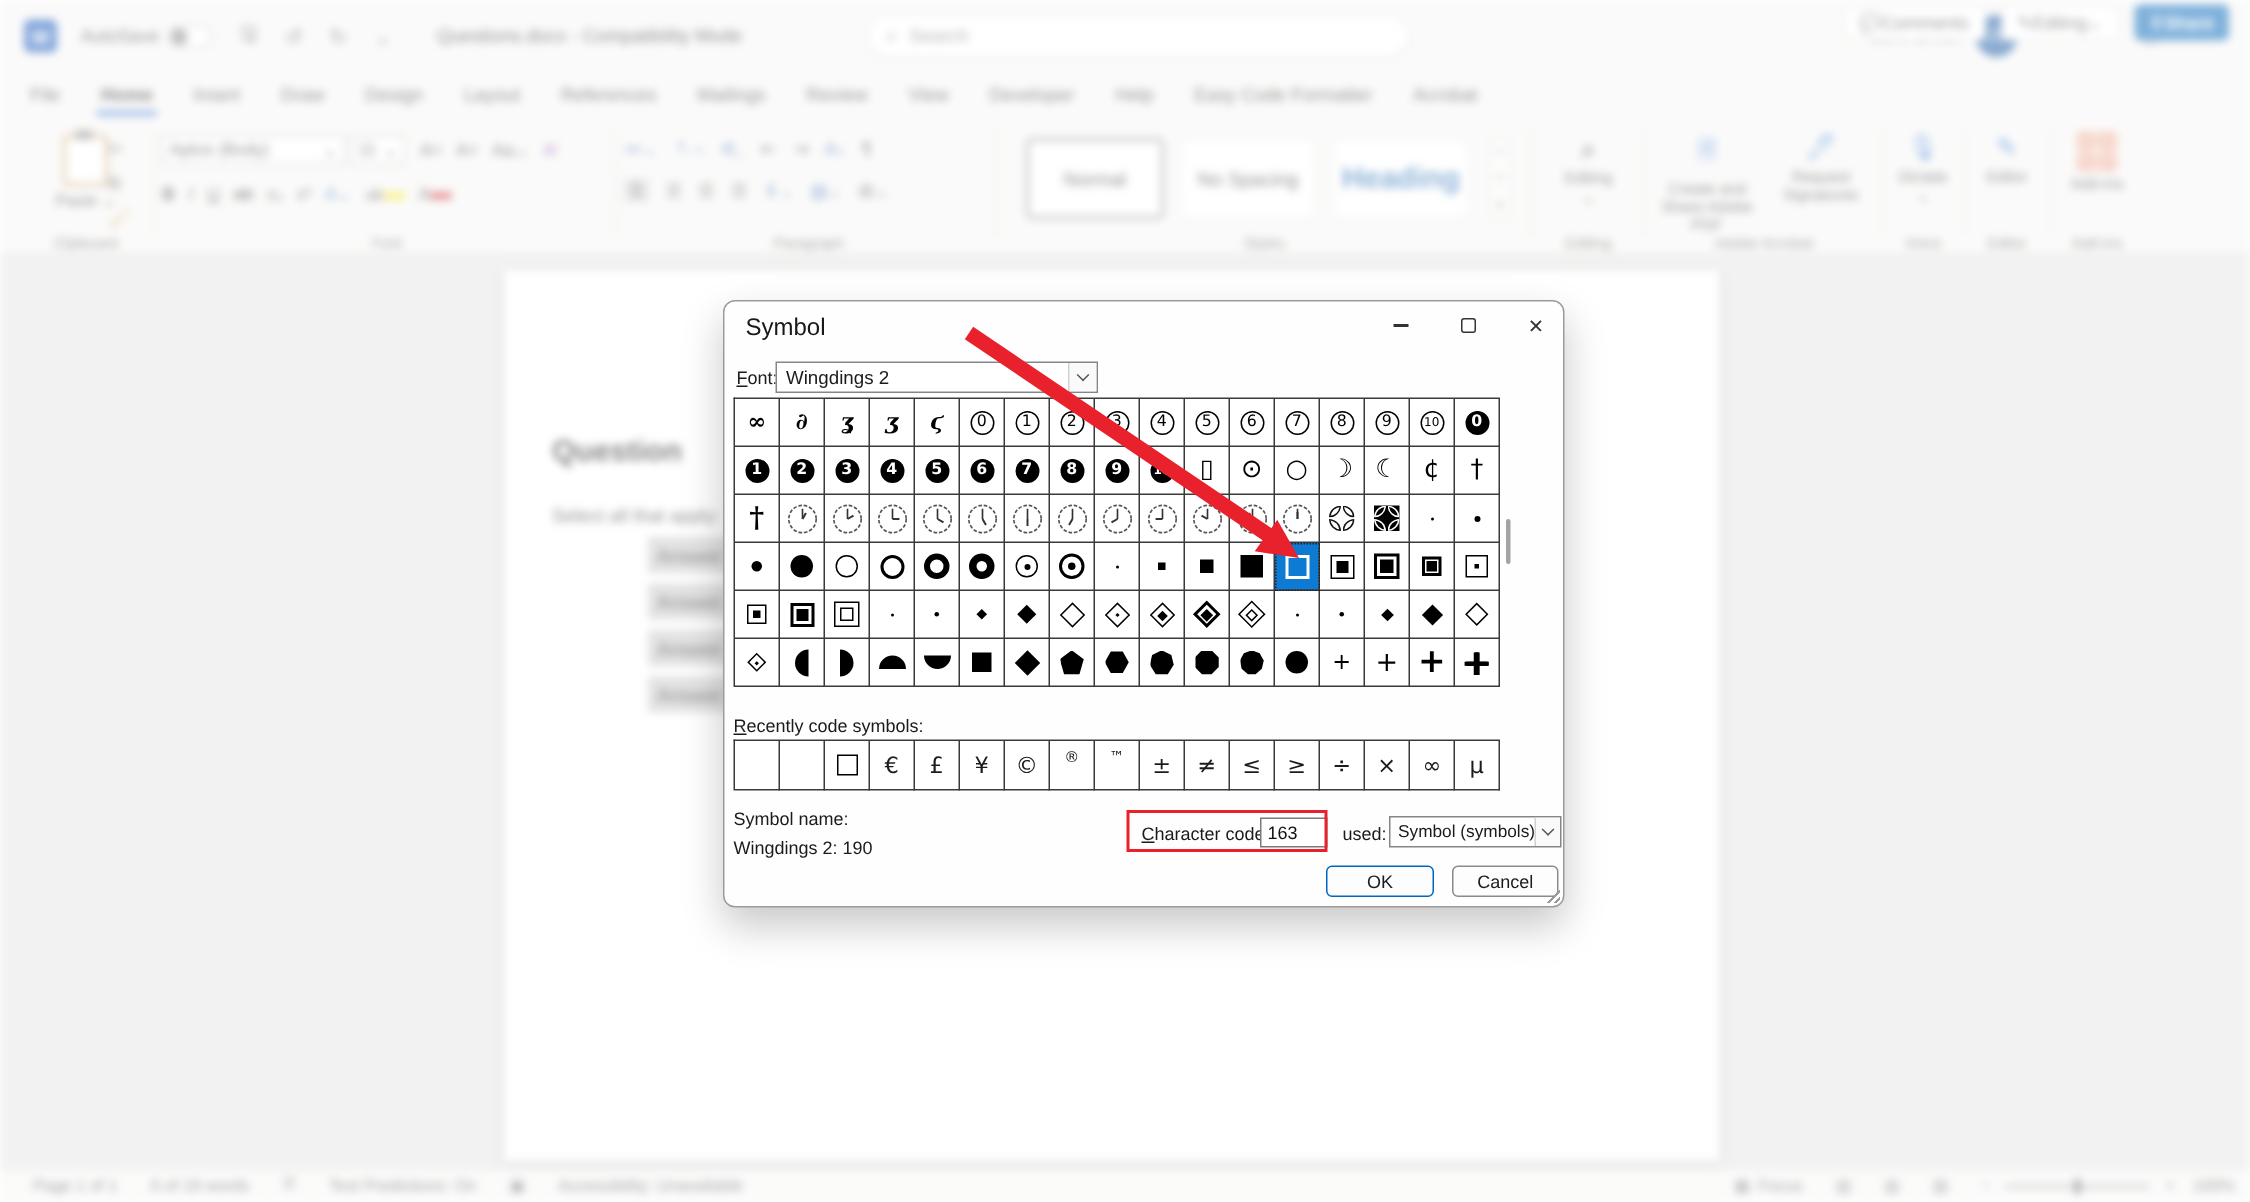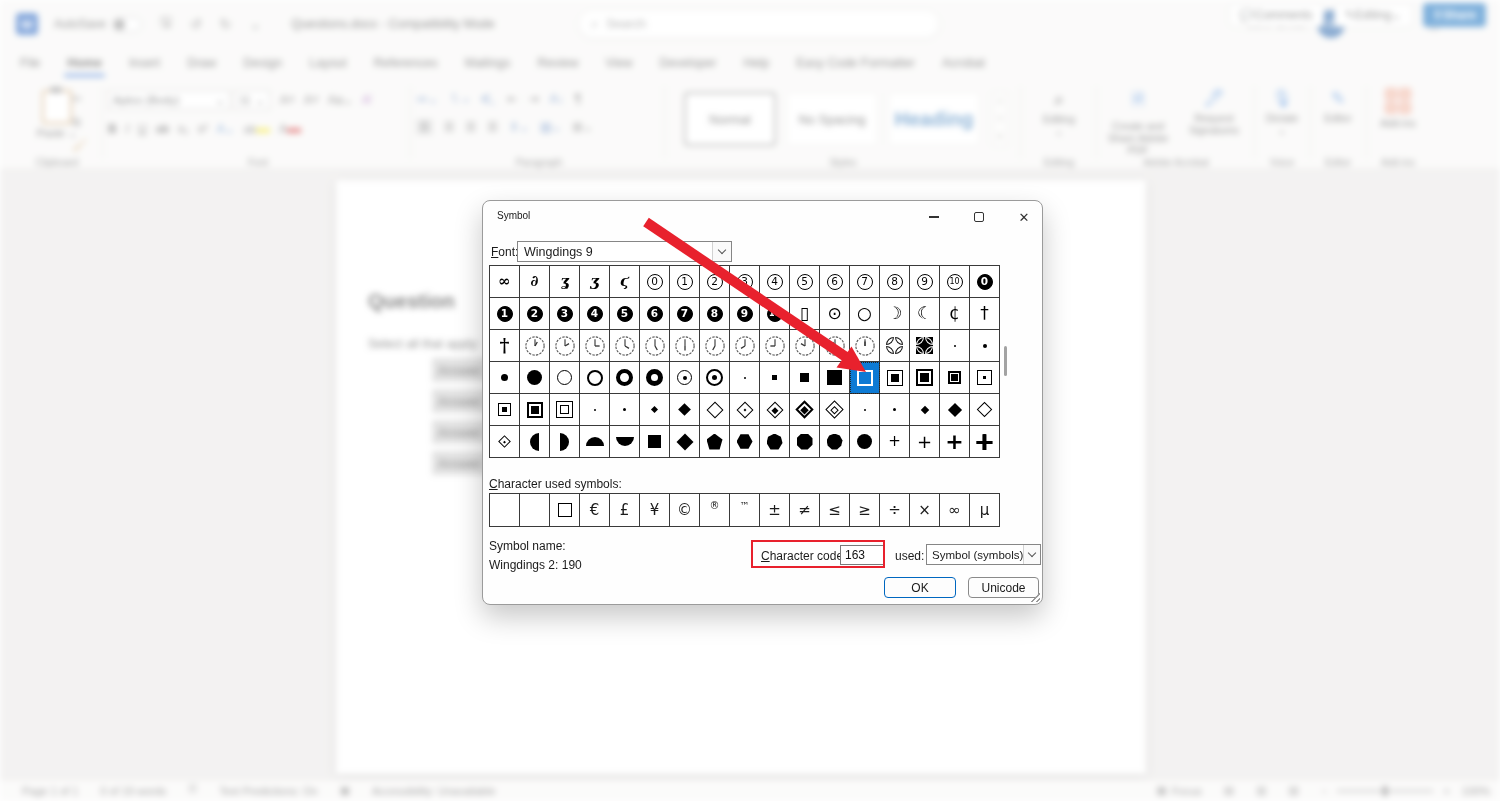--- a/index.html
+++ b/index.html
@@ -63,21 +63,21 @@
 .answer{width:172px;height:24px;background:#c9c9c9;margin-bottom:7px;font-size:13px;color:#2a2a2a;display:flex;align-items:center;padding-left:6px}
 
 #statusbar{position:absolute;left:0;bottom:0;right:0;height:22px;background:#f8f7f6;border-top:1px solid #dbd9d7;display:flex;align-items:center;font-size:11px;color:#555}
 .sb-item{margin-left:22px;white-space:nowrap}
 .sb-ic{margin-left:22px;color:#666;font-size:11px}
 .sb-right{position:absolute;right:10px;display:flex;align-items:center}
 .zslider{width:96px;height:2px;background:#9a9a9a;position:relative;margin:0 10px}
 .zthumb{position:absolute;left:46px;top:-4px;width:4px;height:10px;background:#666}
 
 #dialog{position:absolute;left:482px;top:200px;width:561px;height:405px;background:#fefefe;border:1px solid #9b9b9b;border-radius:8px;box-shadow:0 12px 28px rgba(0,0,0,.22);z-index:5;font-size:12px;color:#1b1b1b}
-.dlg-title{position:absolute;left:14px;top:9px;font-size:10px;color:#191919}
+.dlg-title{position:absolute;left:14px;top:9px;font-size:16px;color:#191919}
 .dlg-win{position:absolute;top:5px;width:30px;height:22px;display:flex;align-items:center;justify-content:center;color:#333}
 .dlg-min{left:436px}.dlg-max{left:481px}.dlg-close{left:526px;font-size:13px}
 .dlg-min i{display:block;width:10px;height:1.5px;background:#333}
 .dlg-max i{display:block;width:10px;height:10px;border:1.2px solid #333;border-radius:2px}
 .flabel{position:absolute;left:8px;top:44px}
 .acc{display:inline-block}
 .acc::first-letter{text-decoration:underline}
 .combo{border:1px solid #868686;background:#fff;display:flex;align-items:center;overflow:hidden}
 .fontcombo{position:absolute;left:34px;top:40px;width:215px;height:21px}
 .combo .val{flex:1;padding-left:6px;font-size:12.5px;white-space:nowrap}
@@ -366,21 +366,21 @@
   <span class="dlg-win dlg-min">
       <i></i>
     </span>
   <span class="dlg-win dlg-max">
       <i></i>
     </span>
   <span class="dlg-win dlg-close">✕</span>
 
   <span class="flabel acc">Font:</span>
   <div class="combo fontcombo">
-    <span class="val">Wingdings 9</span>
+    <span class="val">Wingdings 2</span>
     <span class="combo-arr">
         <span class="chev"></span>
       </span>
   </div>
 
   <div id="symgrid">
       <div class="cell">
         <span class="g sw">∞</span>
       </div>
       <div class="cell">
@@ -768,21 +768,21 @@
       </div>
       <div class="cell">
         <span class="g p3">+</span>
       </div>
       <div class="cell">
         <span class="g p4">+</span>
       </div>
     </div>
   <div class="vthumb"></div>
 
-  <span class="rlabel acc">Character used symbols:</span>
+  <span class="rlabel acc">Recently code symbols:</span>
   <div id="recent">
       <div class="cell"></div>
       <div class="cell"></div>
       <div class="cell">
         <span class="shape" style="width: 14px; height: 14px; border: 1.5px solid rgb(0, 0, 0);"></span>
       </div>
       <div class="cell">
         <span class="rg">€</span>
       </div>
       <div class="cell">
@@ -833,21 +833,21 @@
   <input class="ccinput" value="163" style="">
   <span class="fromlabel">used:</span>
   <div class="combo fromcombo">
     <span class="val">Symbol (symbols)</span>
     <span class="combo-arr">
         <span class="chev"></span>
       </span>
   </div>
 
   <div class="dbtn okbtn">OK</div>
-  <div class="dbtn cancelbtn">Unicode</div>
+  <div class="dbtn cancelbtn">Cancel</div>
   <div class="grip"></div>
 </div>
 
 <div id="annot">
   <svg width="1500" height="801" viewBox="0 0 1500 801">
     <line x1="646" y1="222" x2="846" y2="357" stroke="#e8212d" stroke-width="10"></line>
     <polygon points="866,372 836.5,367.5 851.5,346.5" fill="#e8212d"></polygon>
   </svg>
   <div id="redbox"></div>
 </div>

